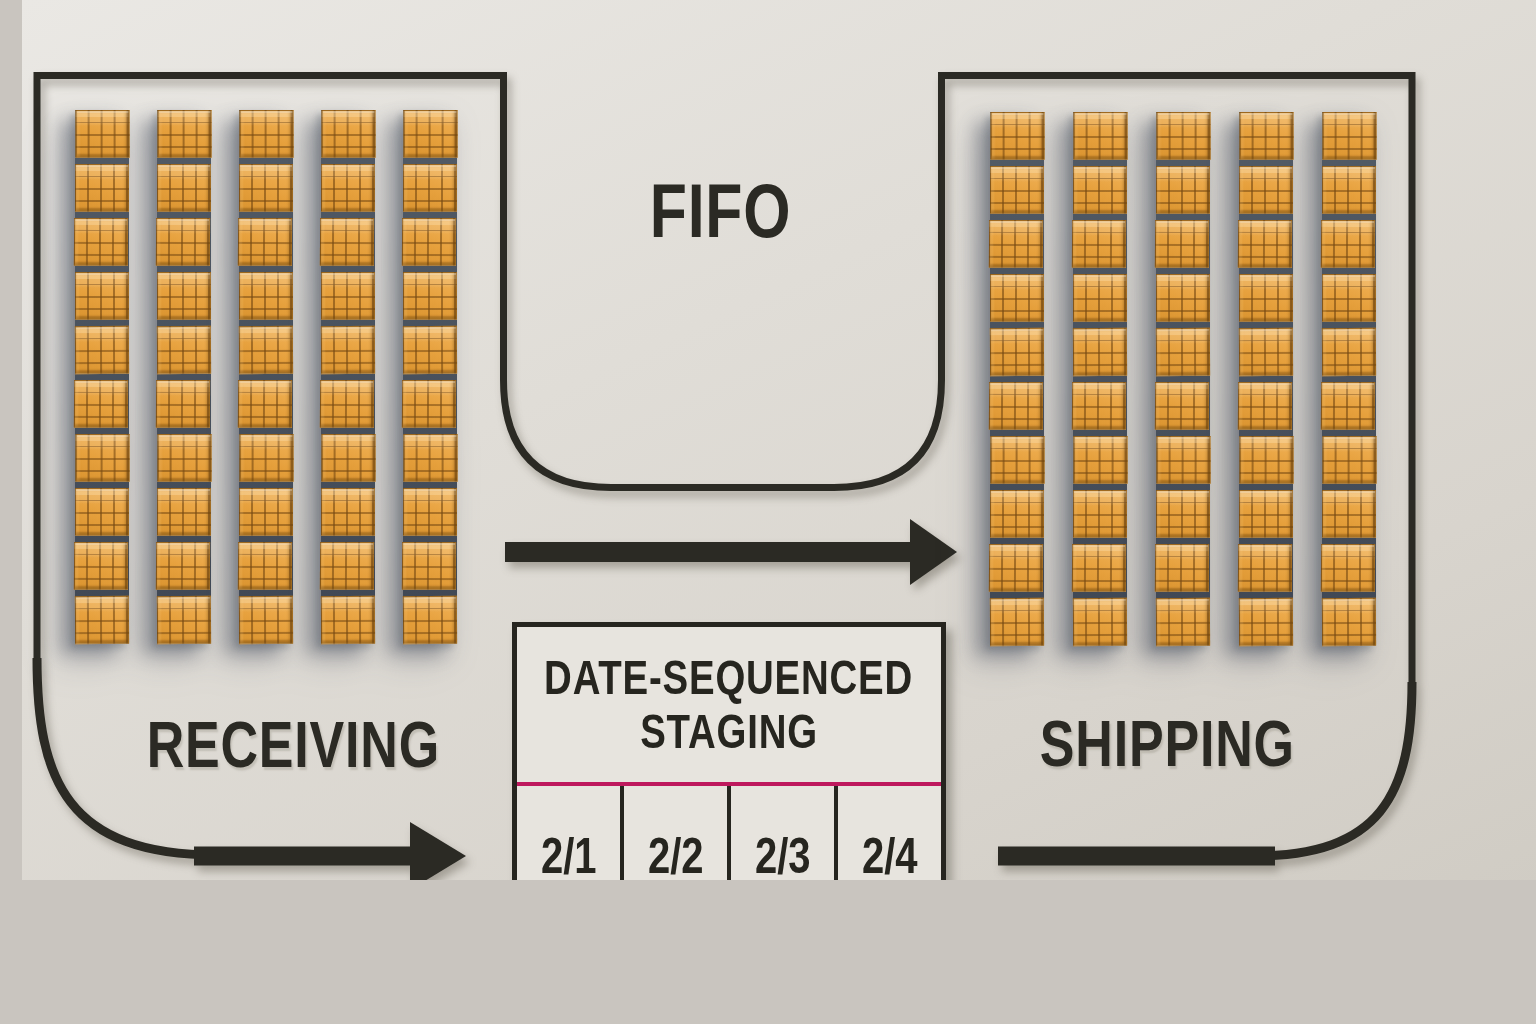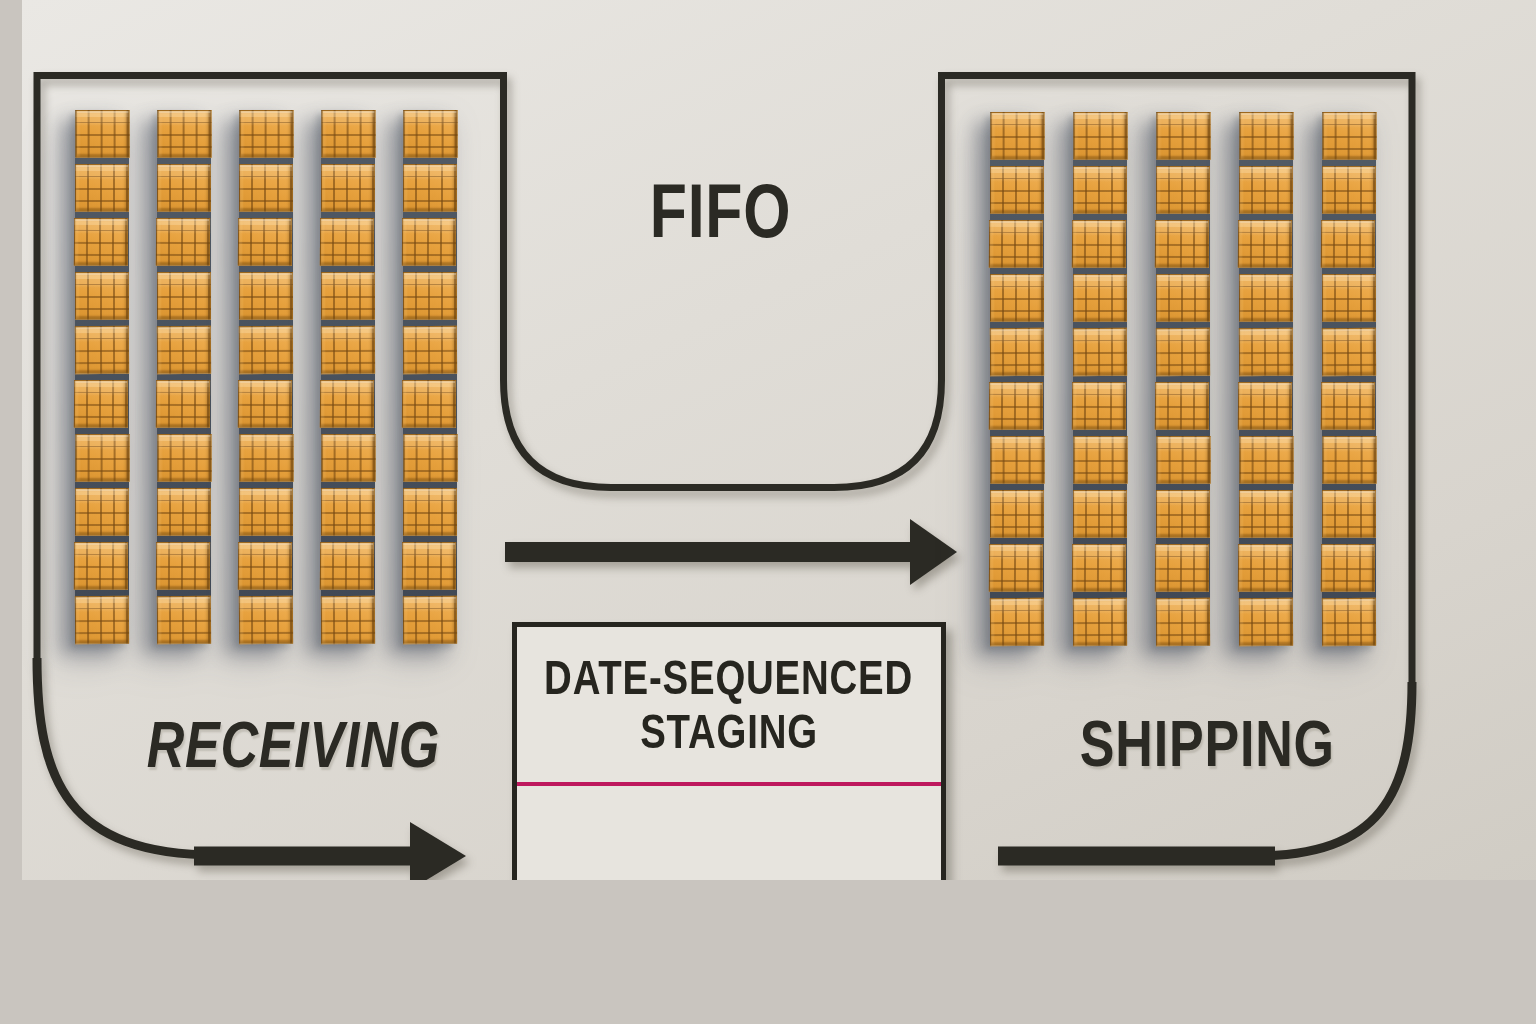--- a/index.html
+++ b/index.html
@@ -45,22 +45,22 @@
   .title{
     position:absolute;left:478px;top:174px;width:442px;text-align:center;
     font-weight:bold;font-size:76px;line-height:74px;color:#2b2a24;letter-spacing:1px;
   }
   .title .line{display:block;}
   .side-label{
     position:absolute;width:400px;text-align:center;font-weight:bold;
     font-size:65px;line-height:65px;color:#2b2a24;letter-spacing:1px;
     text-shadow:2px 3px 2px rgba(120,115,100,.25);
   }
-  .lbl-receiving{left:71px;top:712px;font-style:italic;}
-  .lbl-shipping{left:945px;top:711px;text-align:right;}
+  .lbl-receiving{left:71px;top:712px;}
+  .lbl-shipping{left:945px;top:711px;}
   
   .staging{
     position:absolute;left:490px;top:622px;width:434px;height:308px;box-sizing:border-box;
     background:#e7e4de;border:5px solid #26251f;
     box-shadow:6px 8px 9px rgba(72,68,56,.38);
     display:flex;flex-direction:column;
   }
   .staging-header{
     height:155px;flex:0 0 155px;border-bottom:4px solid #be185d;
     display:flex;flex-direction:column;align-items:center;justify-content:center;
@@ -230,15 +230,29 @@
   </div>
   <div class="side-label lbl-shipping">
     <span class="cond">SHIPPING</span>
   </div>
 
   <div class="staging">
     <div class="staging-header">
       <span class="cond">DATE-SEQUENCED</span>
       <span class="cond">STAGING</span>
     </div>
+    <div class="staging-cells">
+        <div class="cell">
+          <span class="cond">2/1</span>
+        </div>
+        <div class="cell">
+          <span class="cond">2/2</span>
+        </div>
+        <div class="cell">
+          <span class="cond">2/3</span>
+        </div>
+        <div class="cell">
+          <span class="cond">2/4</span>
+        </div>
+      </div>
   </div>
 
 </div>
 
 </body></html>

